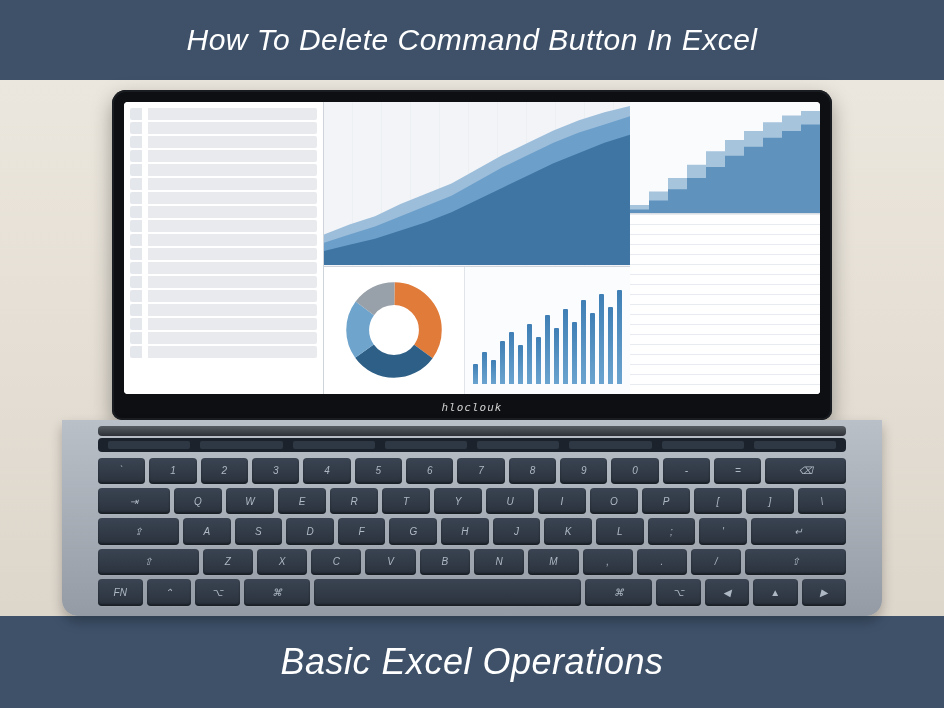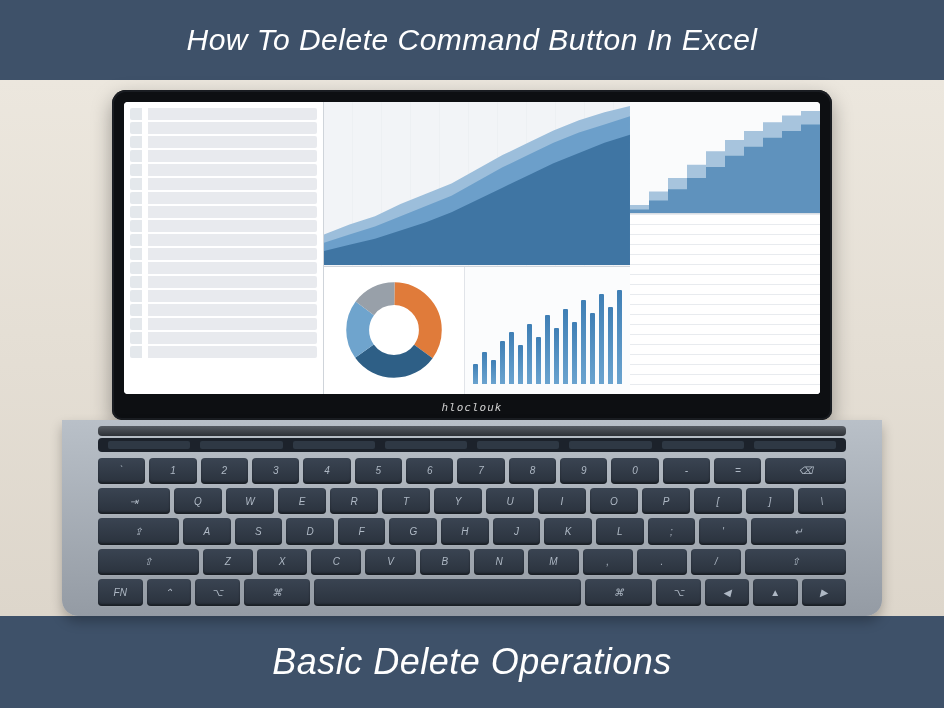--- a/index.html
+++ b/index.html
@@ -227,16 +227,16 @@
               <div class="key ">▲</div>
               <div class="key ">▶</div>
             </div>
           </div>
       </div>
 
     </div>
   </div>
 
   <div class="band bottom">
-    <span>Basic Delete Operations</span>
+    <span>Basic Excel Operations</span>
   </div>
 
 </div>
 
 </body></html>

